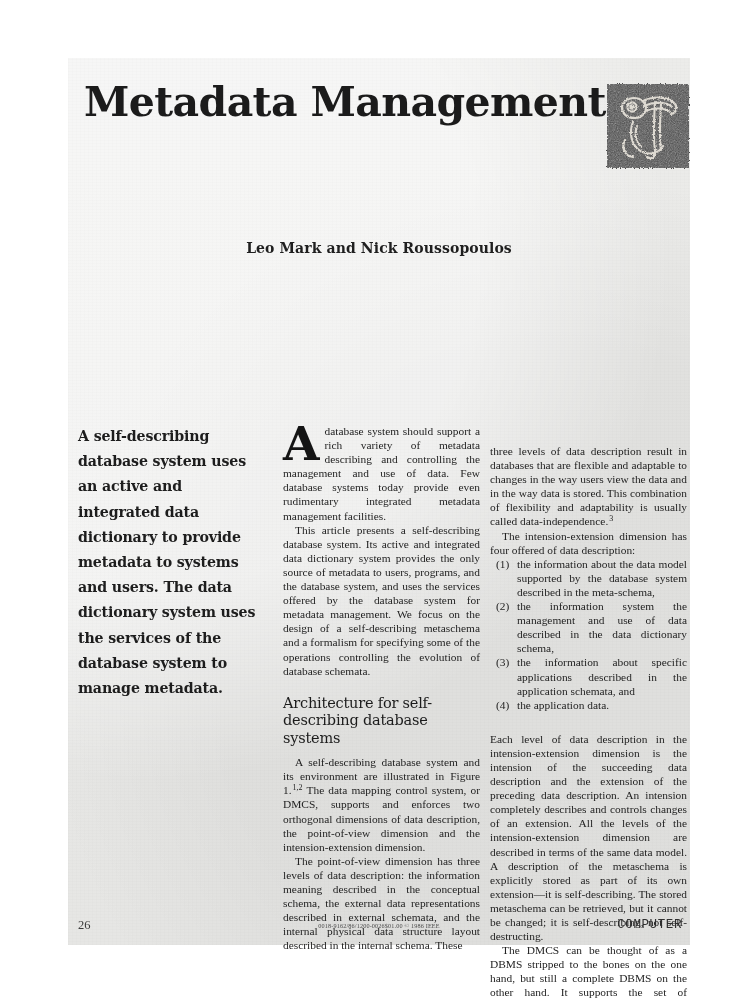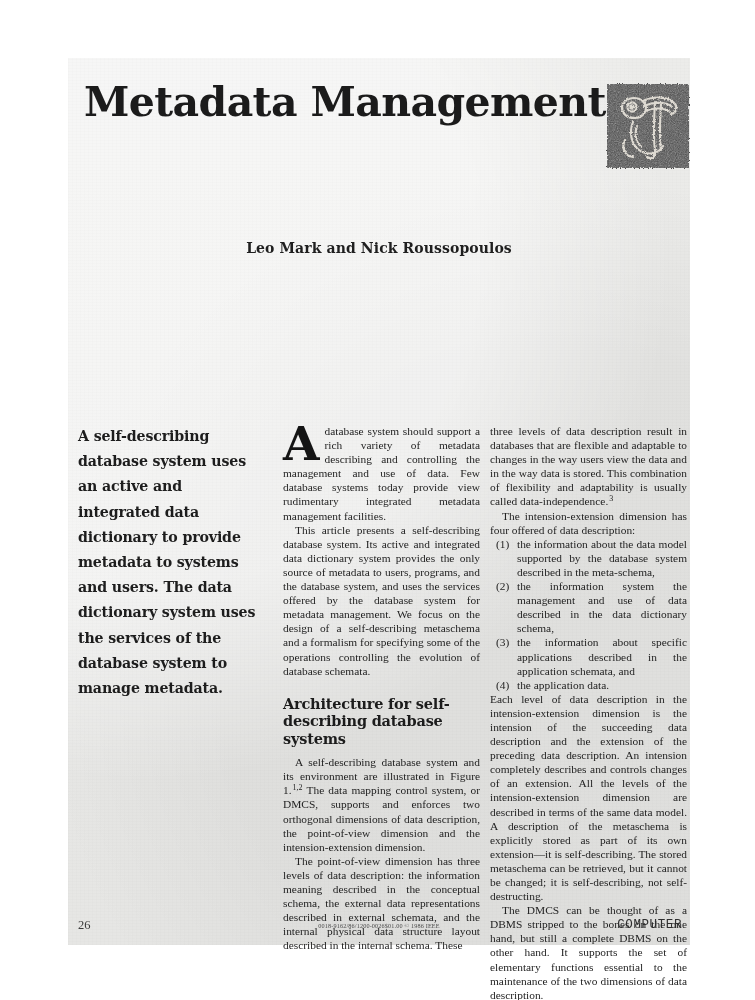--- a/index.html
+++ b/index.html
@@ -126,38 +126,38 @@
     -webkit-hyphens: none;
     hyphens: none;
   }
   #col-middle { left: 215px; }
   #col-right  { left: 422px; }
 
   .text-col p {
     margin: 0 0 0 0;
     text-indent: 12px;
   }
-  .text-col p.no-indent { text-indent: 0; }
+  .text-col p.no-indent { text-indent: 0; margin-top: 20px; }
   .text-col p.drop-para { text-indent: 0; }
 
   
   .dropcap {
     float: left;
     font-family: "DejaVu Serif", "Liberation Serif", serif;
     font-weight: 700;
     font-size: 47px;
     line-height: 38px;
     margin: 1px 5px 0 0;
     color: #141414;
   }
 
   
   .section-heading {
     font-family: "DejaVu Serif", "Liberation Serif", serif;
-    font-weight: 700;
+    font-weight: 400;
     font-size: 14.5px;
     line-height: 17.5px;
     color: #1c1c1c;
     margin: 17px 0 8px 0;
     text-align: left;
     letter-spacing: -0.2px;
   }
 
   
   ol.num-list {
@@ -278,21 +278,21 @@
 
   <div id="byline">
     <div class="author-line">Leo Mark and Nick Roussopoulos</div>
   </div>
 
   <div id="body-area">
 
     <div id="pullquote">A self-describing database system uses an active and integrated data dictionary to provide metadata to systems and users. The data dictionary system uses the services of the database system to manage metadata.</div>
 
     <div class="text-col" id="col-middle">
-      <p class="drop-para"><span class="dropcap">A</span><span>database system should support a rich variety of metadata describing and controlling the management and use of data. Few database systems today provide view rudimentary integrated metadata management facilities.</span></p>
+      <p class="drop-para"><span class="dropcap">A</span><span>database system should support a rich variety of metadata describing and controlling the management and use of data. Few database systems today provide even rudimentary integrated metadata management facilities.</span></p>
 
       <p>This article presents a self-describing database system. Its active and integrated data dictionary system provides the only source of metadata to users, programs, and the database system, and uses the services offered by the database system for metadata management. We focus on the design of a self-describing metaschema and a formalism for specifying some of the operations controlling the evolution of database schemata.</p>
 
       <div class="section-heading">Architecture for self-describing database systems</div>
 
       <p><span>A self-describing database system and its environment are illustrated in Figure 1.</span><sup class="ref">1,2</sup><span> The data mapping control system, or DMCS, supports and enforces two orthogonal dimensions of data description, the point-of-view dimension and the intension-extension dimension.</span></p>
 
       <p>The point-of-view dimension has three levels of data description: the information meaning described in the conceptual schema, the external data representations described in external schemata, and the internal physical data structure layout described in the internal schema. These</p>
     </div>
 

